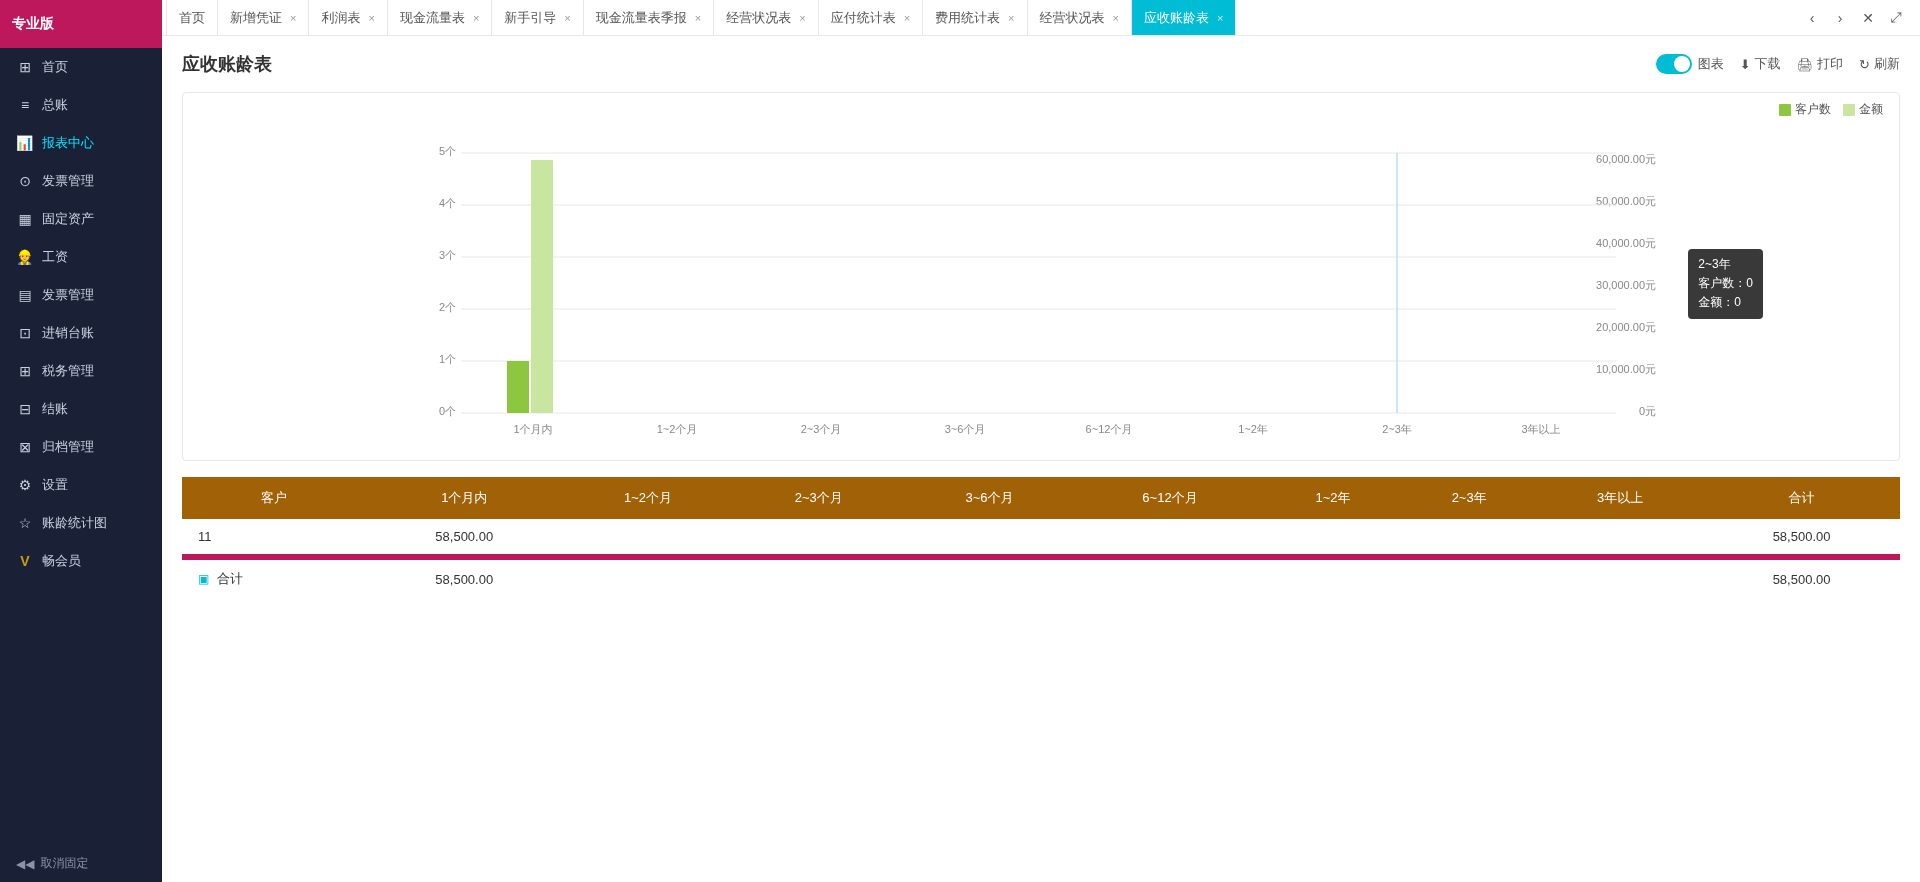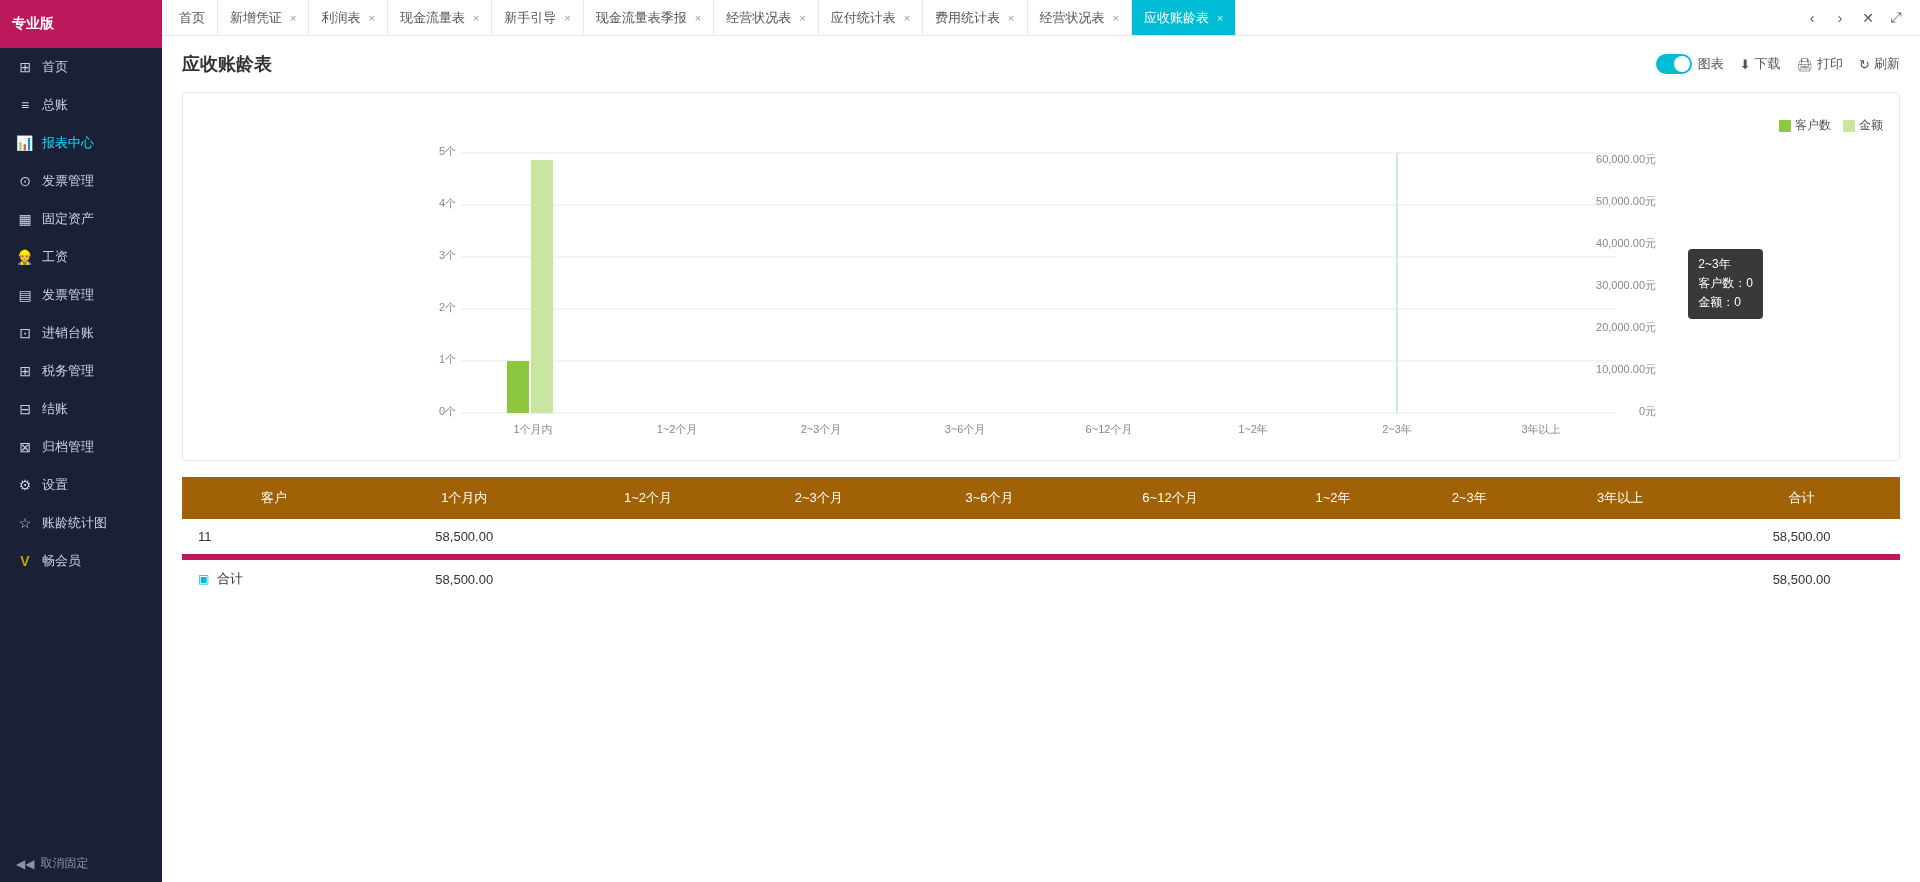--- a/index.html
+++ b/index.html
@@ -161,21 +161,21 @@
       background: #fff;
       border: 1px solid #e8e8e8;
       border-radius: 4px;
       padding: 12px 16px;
       margin-bottom: 16px;
       position: relative;
     }
     .chart-title { font-size: 13px; color: #333; margin-bottom: 8px; }
     .chart-legend {
       position: absolute;
-      top: 24px; right: 16px;
+      top: 8px; right: 16px;
       display: flex; align-items: center; gap: 12px;
       font-size: 12px; color: #555;
     }
     .legend-item { display: flex; align-items: center; gap: 4px; }
     .legend-dot { width: 12px; height: 12px; border-radius: 1px; }
 
     
     .chart-svg-wrap { position: relative; }
 
     

